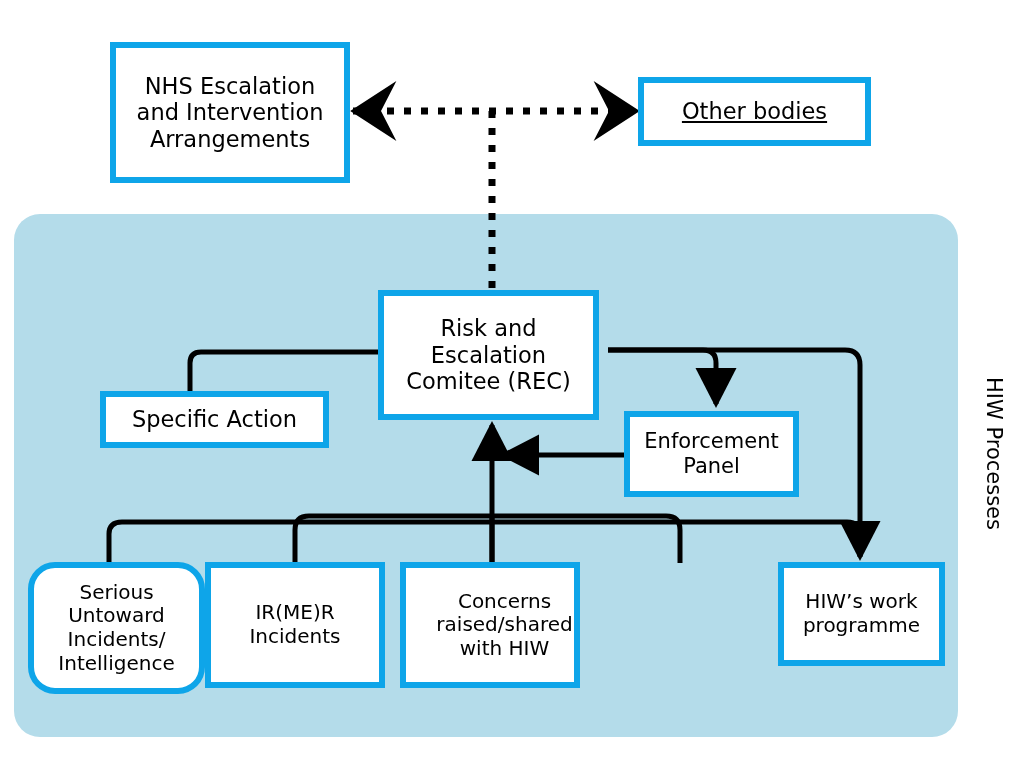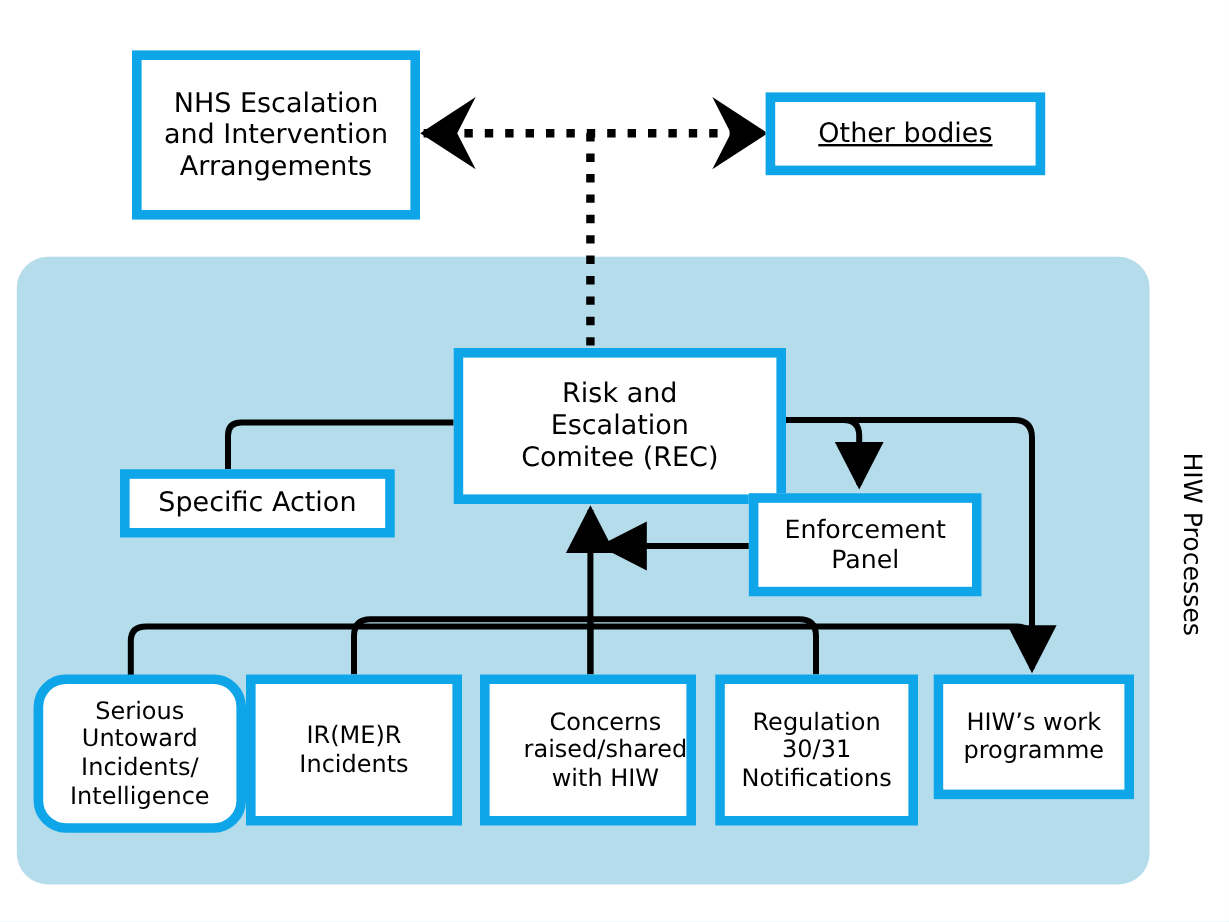--- a/index.html
+++ b/index.html
@@ -27,21 +27,21 @@
     height: 768px;
   }
   .panel {
     position: absolute;
     background: #b4dcea;
     border-radius: 26px;
   }
   .node {
     position: absolute;
     background: #ffffff;
-    border: 8px solid #0ea5e9;
+    border: 6px solid #0ea5e9;
     box-sizing: border-box;
     display: flex;
     align-items: center;
     justify-content: center;
     text-align: center;
     color: #000000;
     line-height: 1.18;
     z-index: 5;
   }
   .node .label {
@@ -125,31 +125,31 @@
   <div class="node f22" style="left:110px; top:42px; width:240px; height:141px;">
     <span class="label">NHS Escalation
 and Intervention
 Arrangements</span>
   </div>
 
   <div class="node f22" style="left:638px; top:77px; width:233px; height:69px;text-decoration:underline;">
     <span class="label">Other bodies</span>
   </div>
 
-  <div class="node f22" style="left:378px; top:290px; width:277px; height:130px;">
+  <div class="node f22" style="left:378px; top:290px; width:221px; height:130px;">
     <span class="label">Risk and
 Escalation
 Comitee (REC)</span>
   </div>
 
   <div class="node f22" style="left:76px; top:391px; width:229px; height:57px;margin-left:24px;">
     <span class="label">Specific Action</span>
   </div>
 
-  <div class="node f21" style="left:624px; top:411px; width:194px; height:86px;">
+  <div class="node f21" style="left:624px; top:411px; width:175px; height:86px;">
     <span class="label">Enforcement
 Panel</span>
   </div>
 
   <div class="node f20" style="left:28px; top:562px; width:177px; height:132px;border-radius:27px;">
     <span class="label">Serious
 Untoward
 Incidents/
 Intelligence</span>
   </div>
@@ -158,25 +158,20 @@
     <span class="label">IR(ME)R
 Incidents</span>
   </div>
 
   <div class="node f20" style="left:400px; top:562px; width:180px; height:126px;padding-left:29px;">
     <span class="label">Concerns
 raised/shared
 with HIW</span>
   </div>
 
-  <div class="node f20" style="left:596px; top:562px; width:169px; height:126px;">
-    <span class="label">Regulation
-30/31
-Notifications</span>
-  </div>
 
   <div class="node f20" style="left:778px; top:562px; width:167px; height:104px;">
     <span class="label">HIW’s work
 programme</span>
   </div>
 
   <div class="side-label" style="left:1006px; top:377px;">HIW Processes</div>
 
 </div>
 

